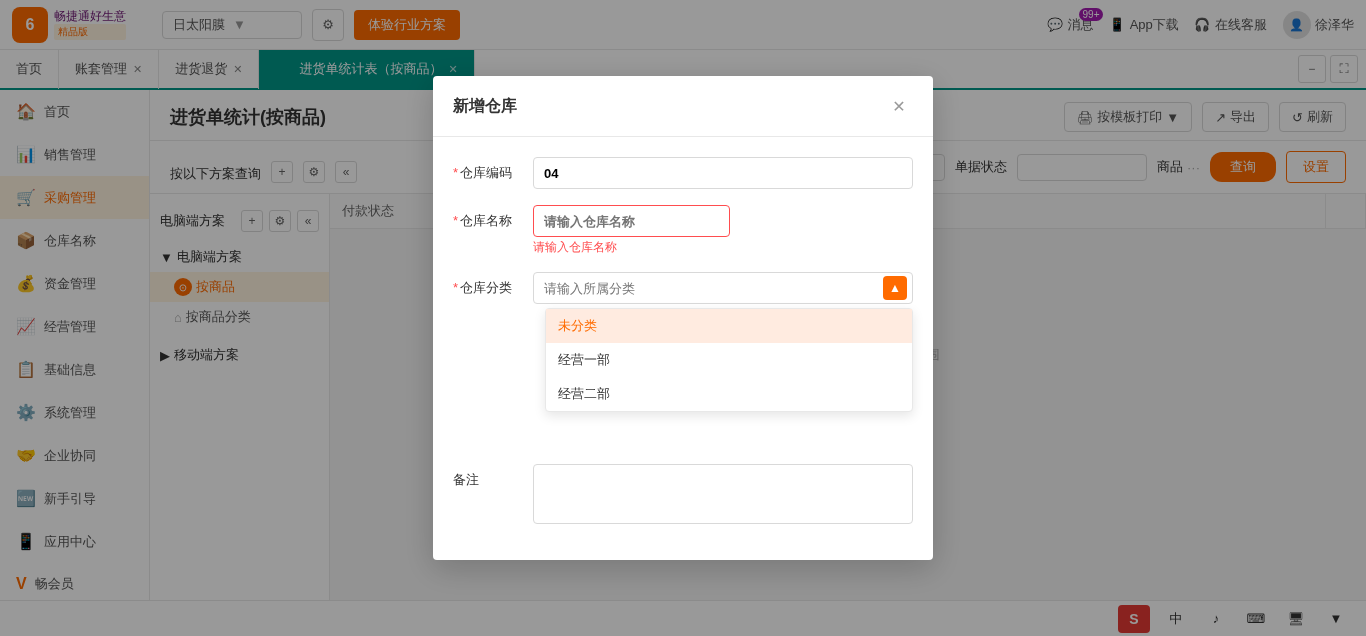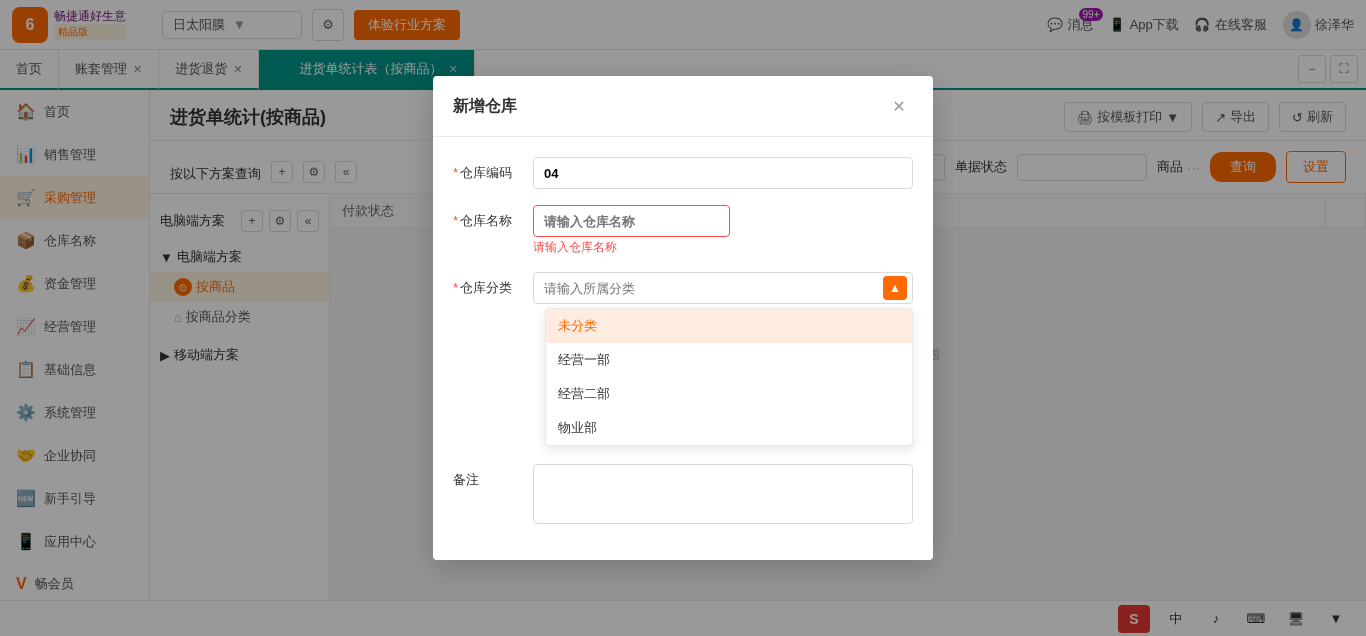--- a/index.html
+++ b/index.html
@@ -777,21 +777,20 @@
       <div class="form-row" style="position:relative;">
         <label class="form-label required">仓库分类</label>
         <div class="form-field-wrap dropdown-wrap">
           <input class="dropdown-input" type="text" placeholder="请输入所属分类" style="">
           <div class="dropdown-arrow">▲</div>
           
           <div class="dropdown-list">
             <div class="dropdown-option highlighted">未分类</div>
             <div class="dropdown-option">经营一部</div>
             <div class="dropdown-option">经营二部</div>
-            <div class="dropdown-option">物业部</div>
           </div>
         </div>
       </div>
 
       <div class="form-row" style="margin-top:160px;">
         <label class="form-label">备注</label>
         <textarea class="form-control" style="height: 60px; resize: none;"></textarea>
       </div>
     </div>
   </div>

